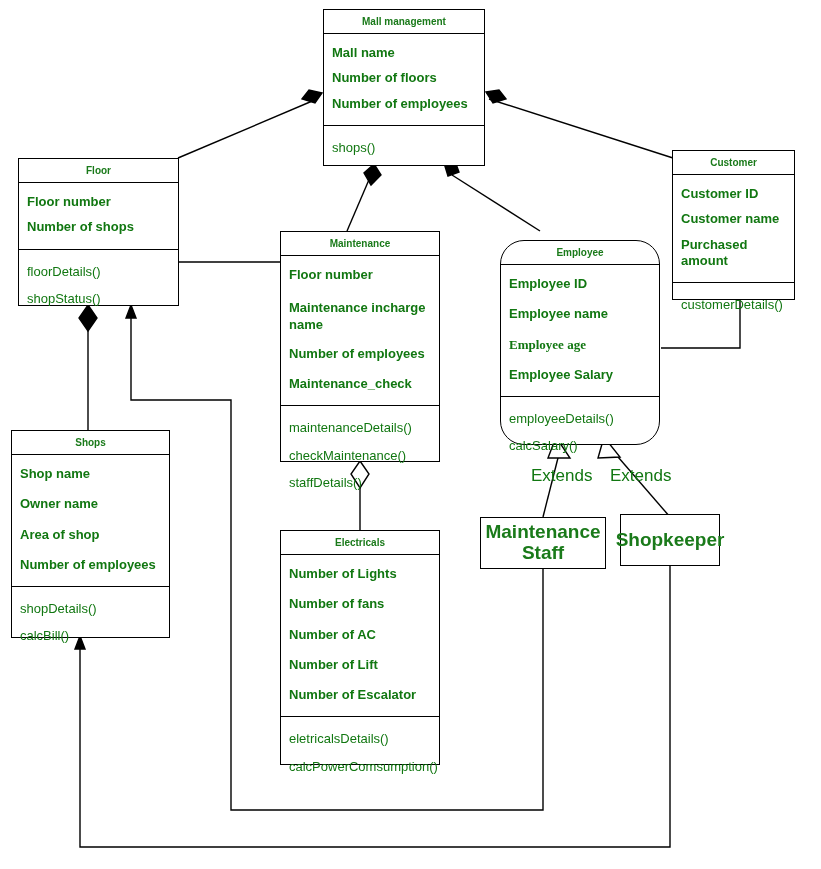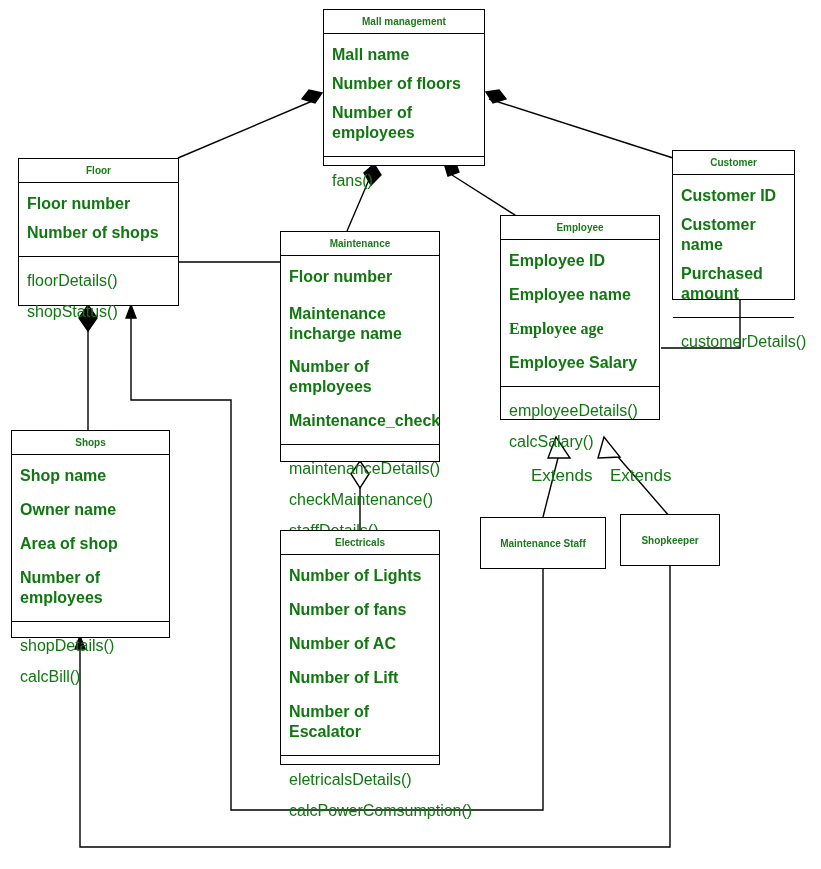--- a/index.html
+++ b/index.html
@@ -5,29 +5,29 @@
   html,body{margin:0;padding:0;background:#ffffff;}
   body{width:821px;height:869px;position:relative;overflow:hidden;
        font-family:"Liberation Sans",sans-serif;}
   #canvas{position:absolute;left:0;top:0;width:821px;height:869px;}
   svg.edges{position:absolute;left:0;top:0;width:821px;height:869px;pointer-events:none;}
   .cls{position:absolute;box-sizing:border-box;border:1.5px solid #000;background:#fff;}
   .cls .sec{box-sizing:border-box;}
   .cls .sec+.sec{border-top:1.5px solid #000;}
   .cname{font-weight:bold;font-size:10px;color:#1a7a1a;text-align:center;
          padding:6px 4px 6px 4px;line-height:1.1;}
-  .attr,.meth{font-size:16px;color:#117711;padding:2px 8px;line-height:1.25;}
+  .attr,.meth{font-size:13px;color:#117711;padding:2px 8px;line-height:1.25;}
   .attr{font-weight:bold;}
   .meth{font-weight:normal;}
   .sec.body{padding:4px 0 6px 0;}
   .sec.ops{padding:5px 0 7px 0;}
   .attr{margin:5px 0;}
   .meth{margin:7px 0;}
   .titleonly{display:flex;align-items:center;justify-content:center;height:100%;}
-  .titleonly .cname{padding:0;font-size:10px;}
+  .titleonly .cname{padding:0;font-size:19px;}
   .edgelabel{position:absolute;font-size:17px;color:#117711;font-weight:normal;white-space:nowrap;}
 </style>
 </head>
 <body>
 
 <div id="canvas">
 
   <svg class="edges" viewBox="0 0 821 869" xmlns="http://www.w3.org/2000/svg">
     <g stroke="#000" stroke-width="1.4" fill="none">
 
@@ -70,21 +70,21 @@
   <div class="cls" style="left:323px;top:9px;width:162px;height:157px;">
     <div class="sec">
       <div class="cname">Mall management</div>
     </div>
     <div class="sec body">
       <div class="attr">Mall name</div>
       <div class="attr">Number of floors</div>
       <div class="attr">Number of employees</div>
     </div>
     <div class="sec ops">
-      <div class="meth">fans()</div>
+      <div class="meth">shops()</div>
     </div>
   </div>
 
   <div class="cls" style="left:18px;top:158px;width:161px;height:148px;">
     <div class="sec">
       <div class="cname">Floor</div>
     </div>
     <div class="sec body">
       <div class="attr">Floor number</div>
       <div class="attr">Number of shops</div>
@@ -119,21 +119,21 @@
       <div class="attr" style="margin-top:9px;">Number of employees</div>
       <div class="attr" style="margin-top:10px;">Maintenance_check</div>
     </div>
     <div class="sec ops">
       <div class="meth">maintenanceDetails()</div>
       <div class="meth">checkMaintenance()</div>
       <div class="meth">staffDetails()</div>
     </div>
   </div>
 
-  <div class="cls" style="left:500px;top:215px;width:160px;height:205px;">
+  <div class="cls" style="left:500px;top:240px;width:160px;height:205px;border-radius:24px;">
     <div class="sec">
       <div class="cname">Employee</div>
     </div>
     <div class="sec body">
       <div class="attr">Employee ID</div>
       <div class="attr" style="margin-top:10px;">Employee name</div>
       <div class="attr" style="margin-top:10px;font-family:Liberation Serif, serif;">Employee age</div>
       <div class="attr" style="margin-top:10px;">Employee Salary</div>
     </div>
     <div class="sec ops">

